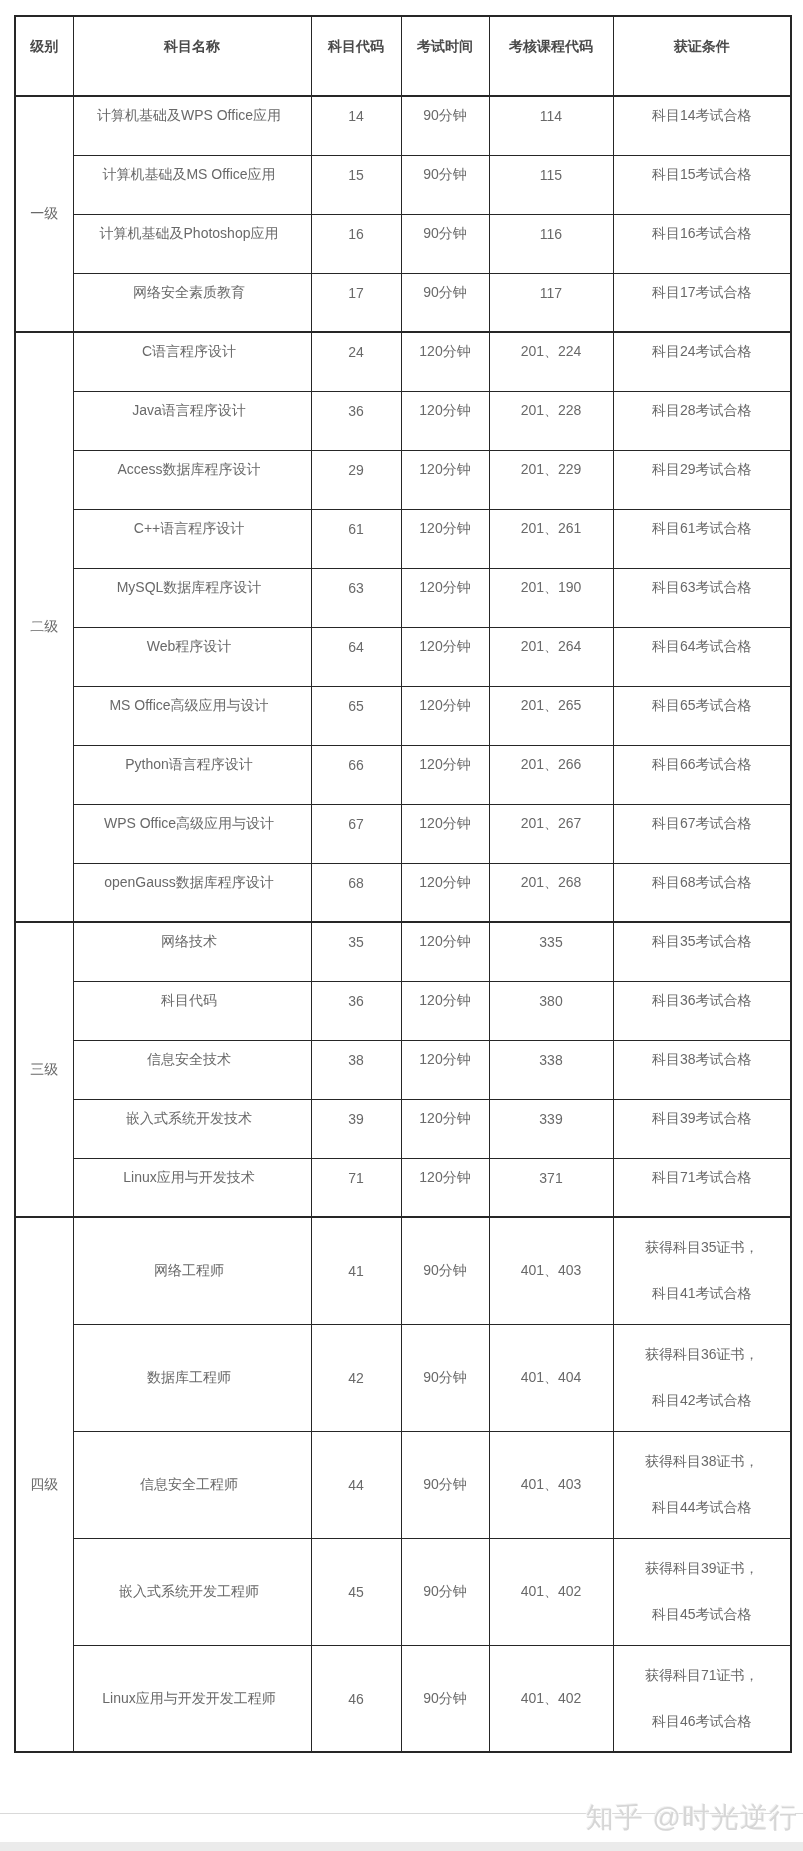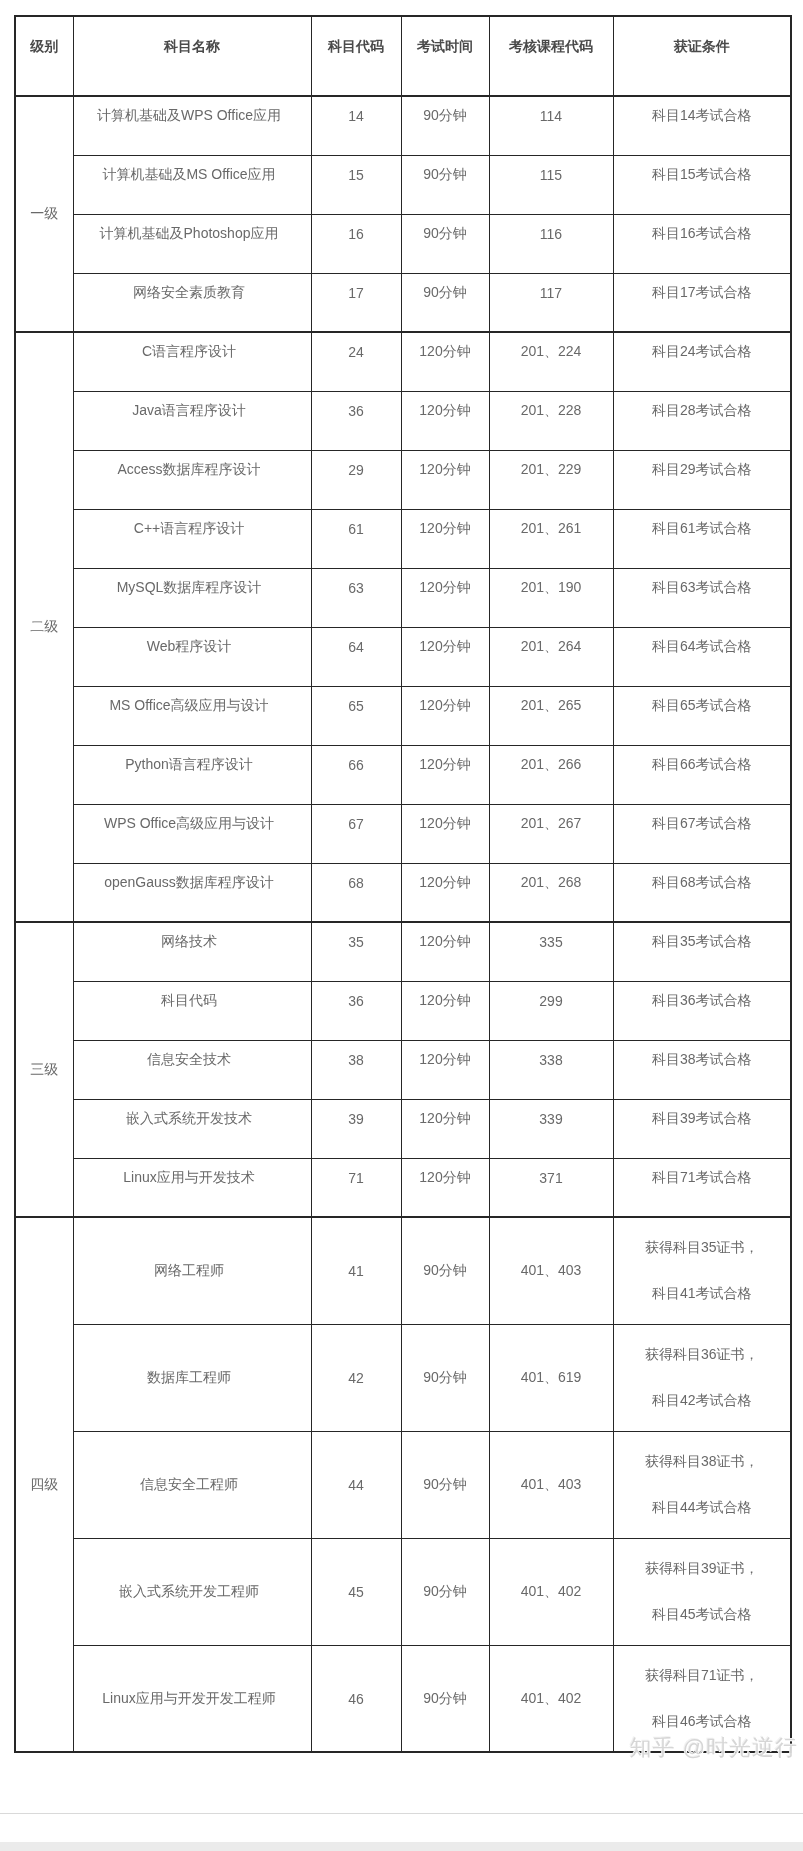--- a/index.html
+++ b/index.html
@@ -48,22 +48,22 @@
     position: absolute;
     left: 0;
     top: 1813px;
     width: 803px;
     height: 1px;
     background: #d9d9d9;
   }
   .watermark {
     position: absolute;
     right: 5px;
-    top: 1733px;
-    font-size: 22px;
+    top: 1799px;
+    font-size: 28px;
     letter-spacing: 1px;
     color: #d6d6d6;
     text-shadow: 1px 1px 0 #ffffff, -1px -1px 0 #f2f2f2;
     white-space: nowrap;
   }
   .bottom-band {
     position: absolute;
     left: 0;
     bottom: 0;
     width: 803px;
@@ -231,21 +231,21 @@
           <td class="num">120分钟</td>
           <td class="num">335</td>
           <td class="cond">
             <div class="cond-line">科目35考试合格</div>
           </td>
         </tr>
         <tr class="std">
           <td class="subject">科目代码</td>
           <td class="num">36</td>
           <td class="num">120分钟</td>
-          <td class="num">299</td>
+          <td class="num">380</td>
           <td class="cond">
             <div class="cond-line">科目36考试合格</div>
           </td>
         </tr>
         <tr class="std">
           <td class="subject">信息安全技术</td>
           <td class="num">38</td>
           <td class="num">120分钟</td>
           <td class="num">338</td>
           <td class="cond">
@@ -278,21 +278,21 @@
           <td class="num">401、403</td>
           <td class="cond">
             <div class="cond-line">获得科目35证书，</div>
             <div class="cond-line">科目41考试合格</div>
           </td>
         </tr>
         <tr class="tall">
           <td class="subject">数据库工程师</td>
           <td class="num">42</td>
           <td class="num">90分钟</td>
-          <td class="num">401、619</td>
+          <td class="num">401、404</td>
           <td class="cond">
             <div class="cond-line">获得科目36证书，</div>
             <div class="cond-line">科目42考试合格</div>
           </td>
         </tr>
         <tr class="tall">
           <td class="subject">信息安全工程师</td>
           <td class="num">44</td>
           <td class="num">90分钟</td>
           <td class="num">401、403</td>

